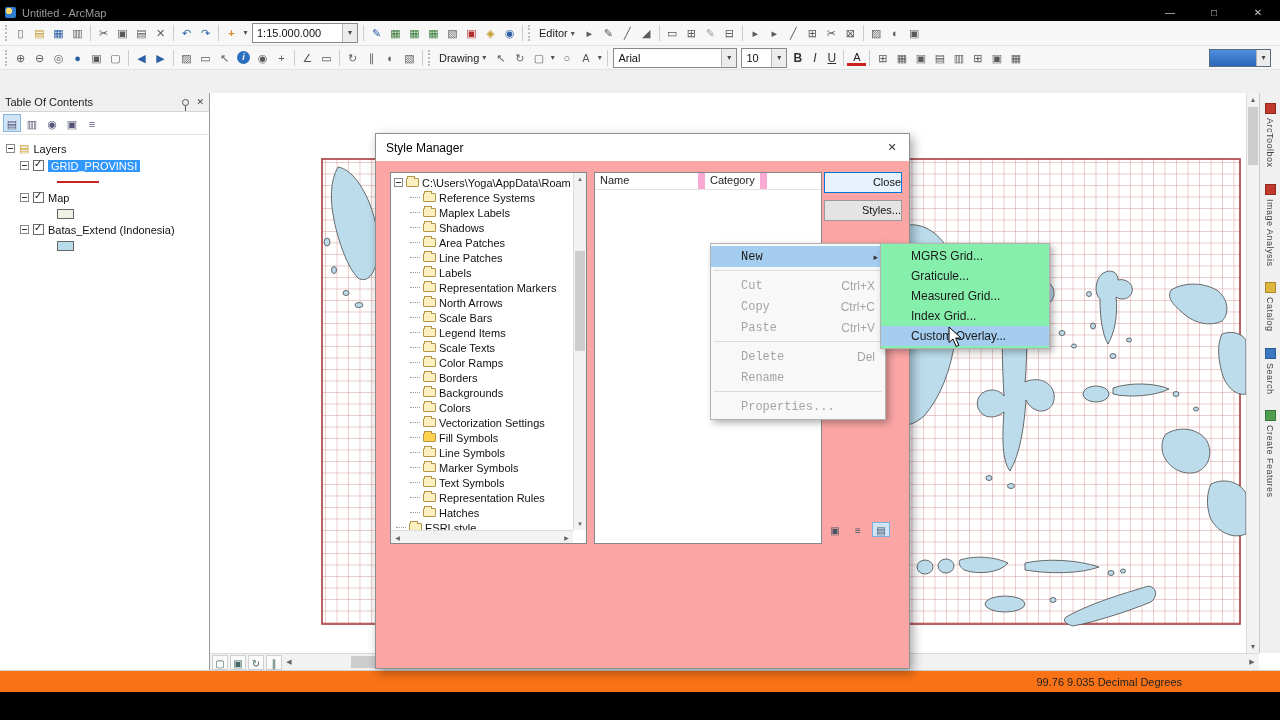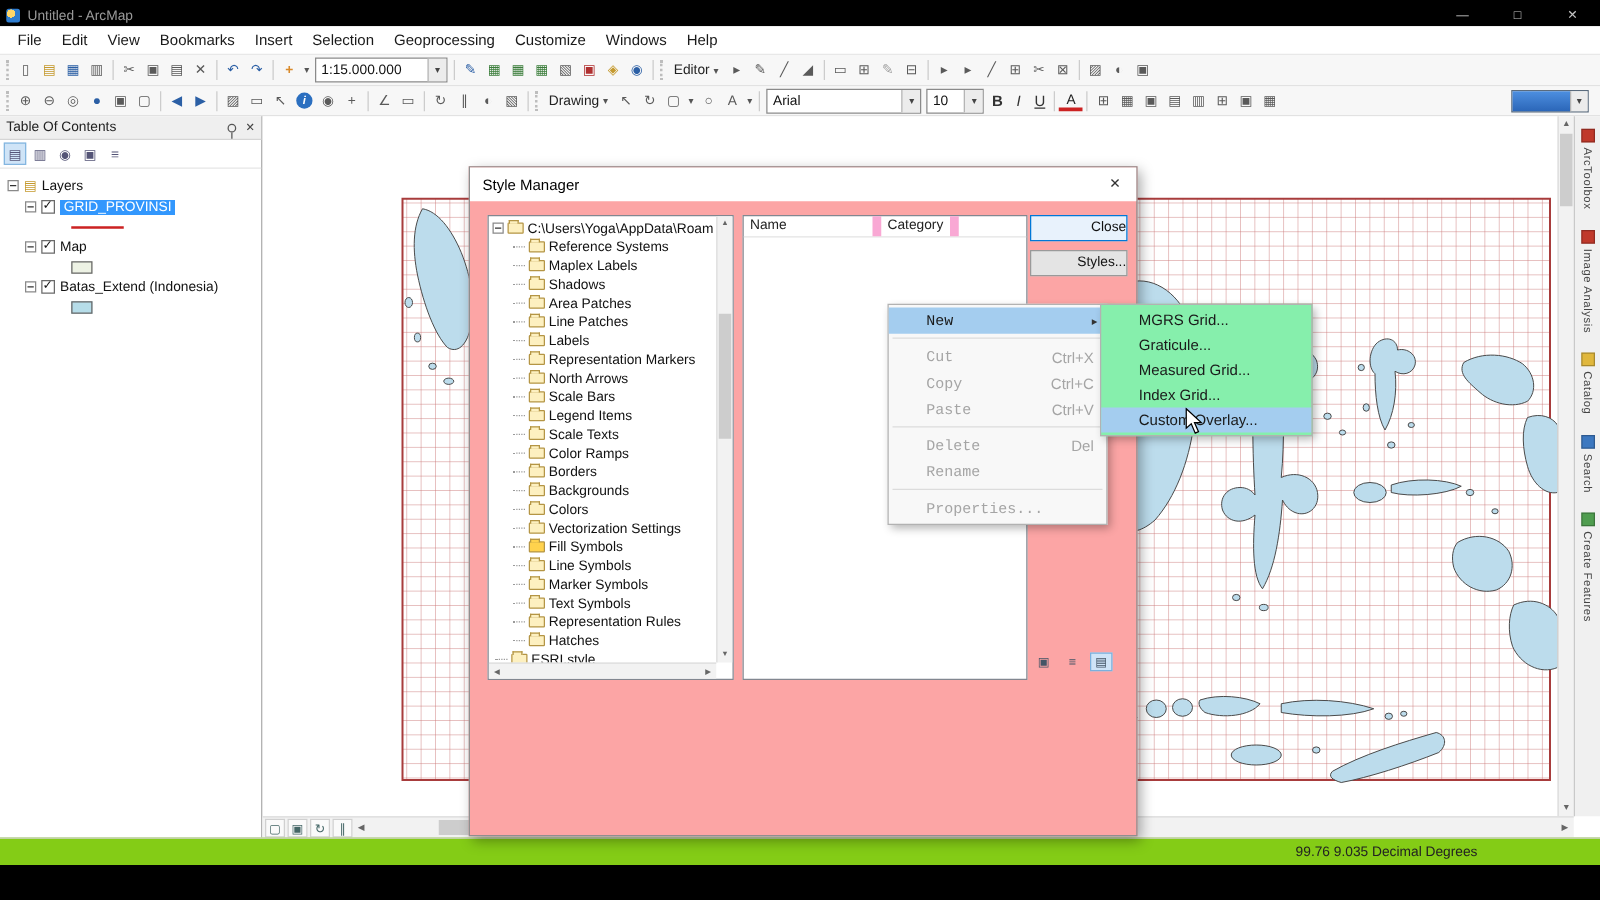--- a/index.html
+++ b/index.html
@@ -130,49 +130,37 @@
   .cmi-label { flex:1;font-family:Liberation Mono, monospace; }
   .cmi-short { margin-left:18px; }
   .cmi-arrow { position:absolute; right:7px; font-size:9px; color:#333; }
   .submenu { position:absolute; left:880px; top:239px; width:170px; background:#86efac; border:1px solid #b2b2b2; box-shadow:3px 3px 7px rgba(0,0,0,.3); padding:2px 0; font-size:12px; z-index:21; }
   .smi { height:20px; display:flex; align-items:center; padding:0 10px 0 30px; color:#1a1a1a; }
   .smi.highlighted { background:#a4cdef; }
 
   .cursor { position:absolute; left:948px; top:322px; z-index:30; }
 
   
-  .statusbar { position:absolute; left:0; bottom:0; width:100%; height:22px; background:#84cc16; border-top:1px solid #d2d2d2; display:flex; align-items:center; justify-content:flex-end; padding-right:98px; font-size:11px; color:#222; }
+  .statusbar { position:absolute; left:0; bottom:0; width:100%; height:22px; background:#f97316; border-top:1px solid #d2d2d2; display:flex; align-items:center; justify-content:flex-end; padding-right:98px; font-size:11px; color:#222; }
 </style>
 </head>
 <body>
 
 <div class="app">
 
   <div class="titlebar">
     <span class="appicon"></span>
     <span class="wtitle">Untitled - ArcMap</span>
     <div class="wincontrols">
       <span class="wc">—</span>
       <span class="wc">□</span>
       <span class="wc">✕</span>
     </div>
   </div>
 
-  <div class="menubar">
-    <span class="menu-item">File</span>
-      <span class="menu-item">Edit</span>
-      <span class="menu-item">View</span>
-      <span class="menu-item">Bookmarks</span>
-      <span class="menu-item">Insert</span>
-      <span class="menu-item">Selection</span>
-      <span class="menu-item">Geoprocessing</span>
-      <span class="menu-item">Customize</span>
-      <span class="menu-item">Windows</span>
-      <span class="menu-item">Help</span>
-  </div>
 
   <div class="toolbar tb1">
     <span class="grip"></span>
     <span class="tbi">▯</span>
       <span class="tbi yellow">▤</span>
       <span class="tbi blue">▦</span>
       <span class="tbi">▥</span>
       <span class="tbi sep"></span>
       <span class="tbi">✂</span>
       <span class="tbi">▣</span>

